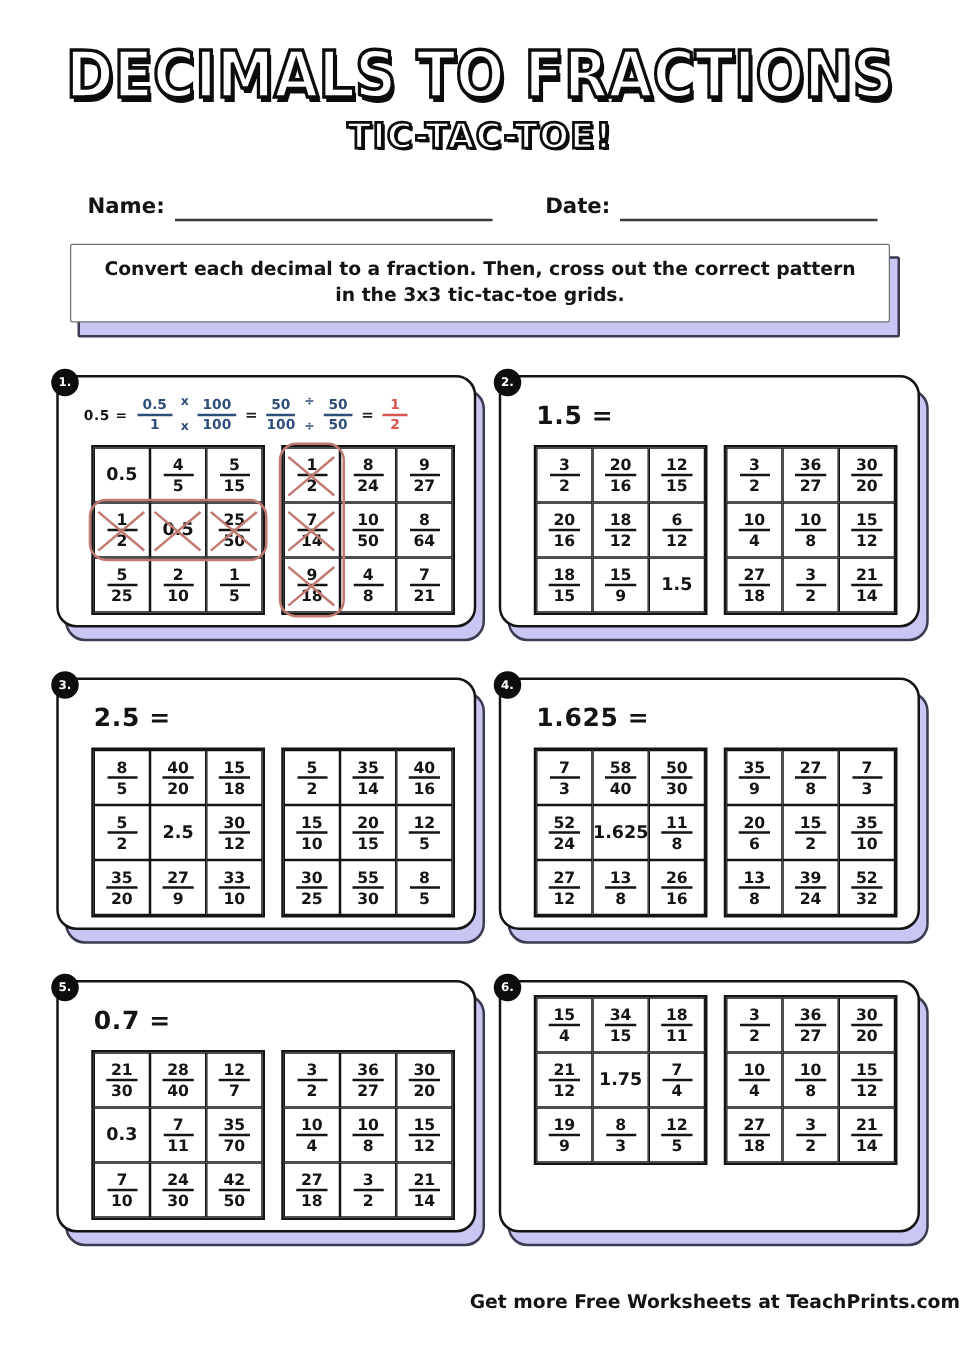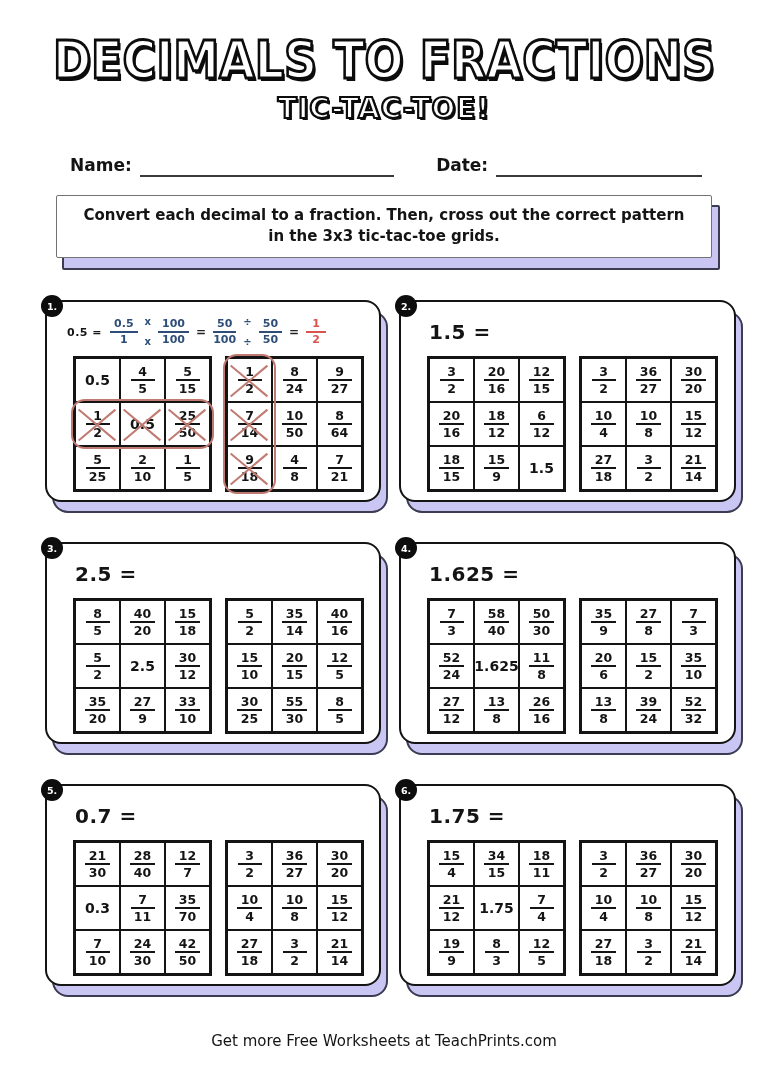--- a/index.html
+++ b/index.html
@@ -93,21 +93,21 @@
   .xmark{position:absolute;inset:0;pointer-events:none;}
   .xmark::before,.xmark::after{
     content:"";position:absolute;left:-6%;top:50%;width:112%;height:2px;background:var(--cross);
   }
   .xmark::before{transform:rotate(40deg);}
   .xmark::after{transform:rotate(-40deg);}
   .loop{position:absolute;border:2px solid var(--cross);border-radius:14px;pointer-events:none;}
   .loop.row-1{left:-4px;right:-4px;top:calc(33.33% - 3px);height:calc(33.34% + 6px);}
   .loop.col-0{top:-4px;bottom:-4px;left:-4px;width:calc(33.33% + 8px);}
   
-  .footer{text-align:center;margin-top:46px;font-size:15px;font-weight:400;}
+  .footer{text-align:right;margin-top:46px;font-size:15px;font-weight:700;}
 </style>
 </head>
 <body>
 
 <div class="page">
   <h1 class="title">DECIMALS TO FRACTIONS</h1>
   <h2 class="subtitle">TIC-TAC-TOE!</h2>
 
   <div class="name-date-row">
     <span class="field-label">Name:</span>
@@ -827,23 +827,20 @@
                 <span class="num">21</span>
                 <span class="bar"></span>
                 <span class="den">14</span>
               </span>
             </div>
           </div>
         </div>
       </section>
       <section class="problem-box shadowed">
         <div class="badge">6.</div>
-        <div class="problem-head">
-          <span class="problem-label">1.75 =</span>
-        </div>
         <div class="grids">
           <div class="ttt">
             <div class="cell">
               <span class="cell-frac">
                 <span class="num">15</span>
                 <span class="bar"></span>
                 <span class="den">4</span>
               </span>
             </div>
             <div class="cell">

